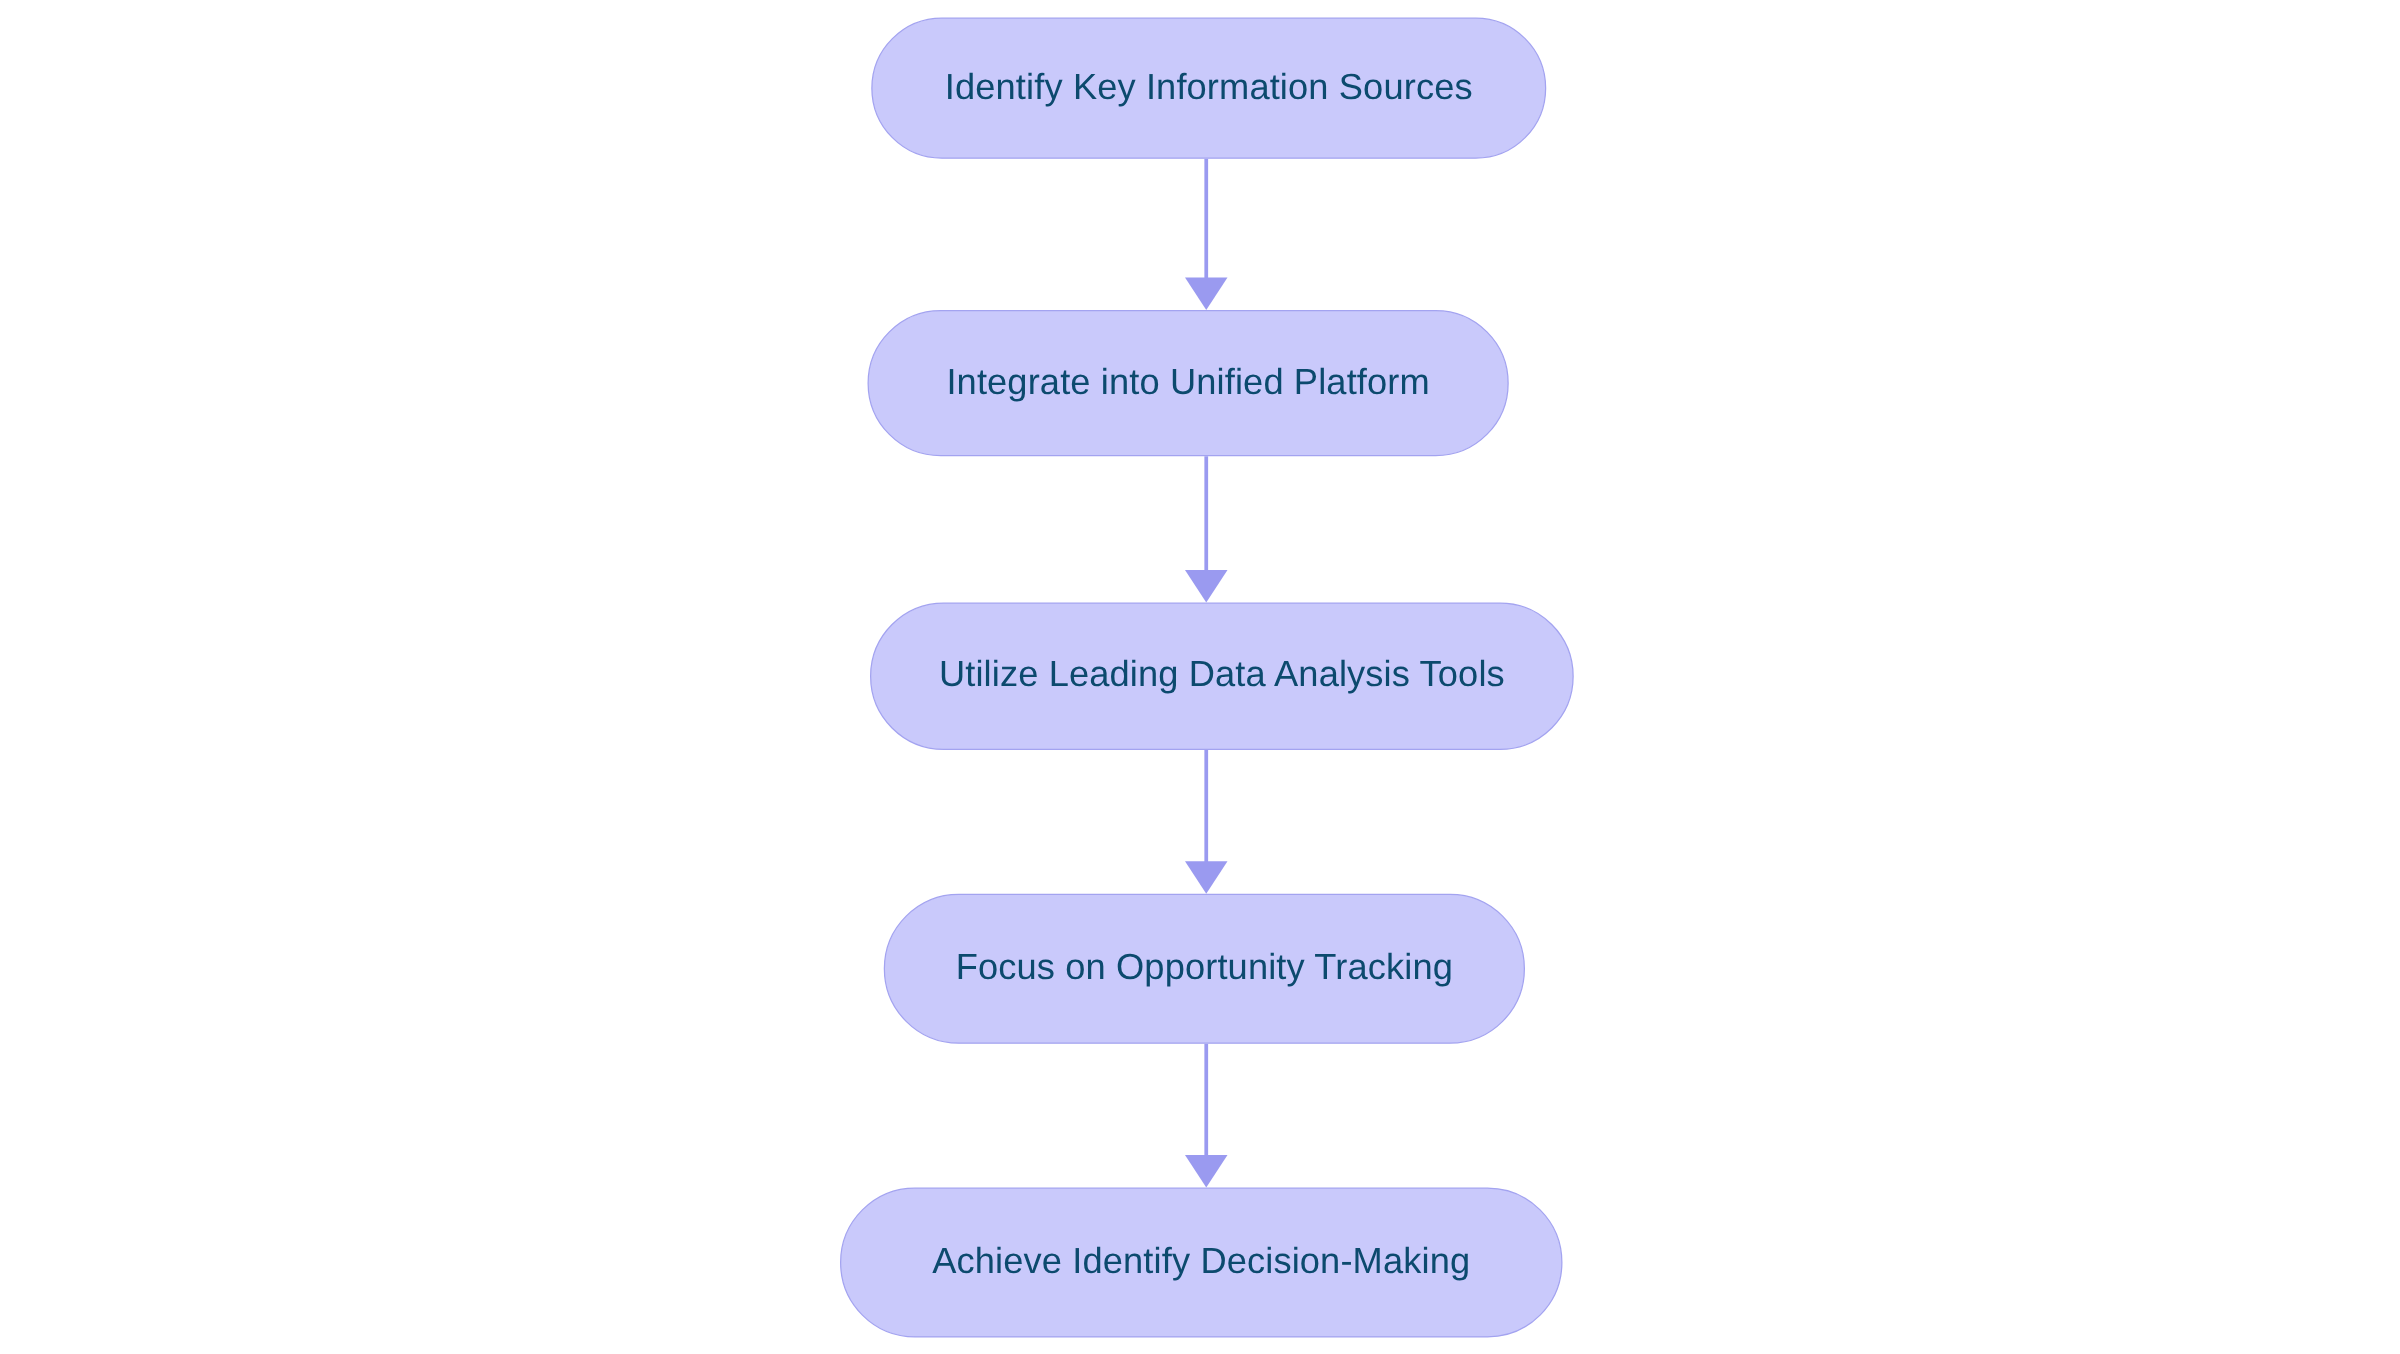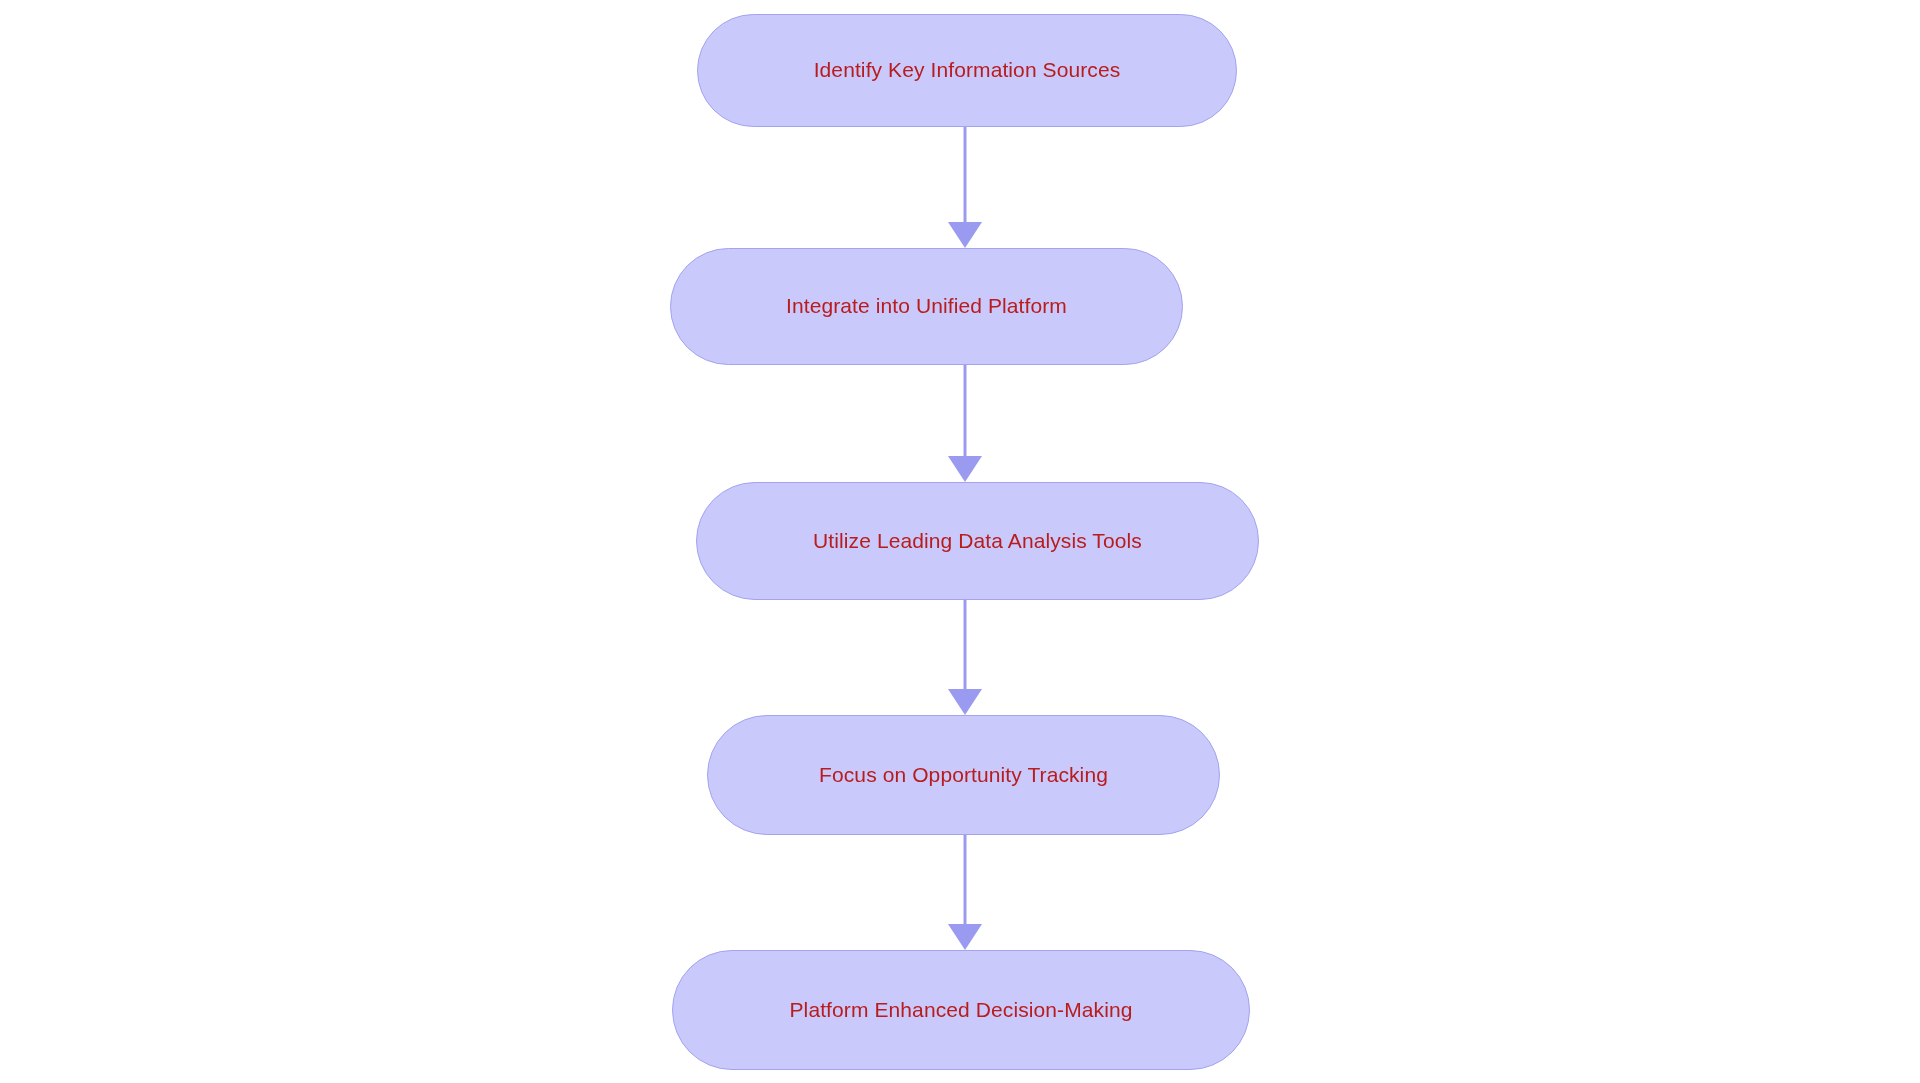--- a/index.html
+++ b/index.html
@@ -37,34 +37,34 @@
     display: flex;
     align-items: center;
     justify-content: center;
     background: #c9c9fb;
     border: 1.6px solid #a3a3f0;
     border-radius: 62px;
     text-align: center;
   }
 
   .flow-node .node-label {
-    color: #b91c1c;
+    color: #0c4a6e;
     font-family: "Liberation Sans", sans-serif;
-    font-size: 21px;
+    font-size: 29px;
     font-weight: 400;
     letter-spacing: 0.1px;
     line-height: 1.15;
     white-space: nowrap;
     user-select: none;
     text-align: center;
   }
 
   
   #node-1 { left: 697px; top: 14px;  width: 540px; height: 113px; }
-  #node-2 { left: 670px; top: 248px; width: 513px; height: 117px; }
+  #node-2 { left: 694px; top: 248px; width: 513px; height: 117px; }
   #node-3 { left: 696px; top: 482px; width: 563px; height: 118px; }
   #node-4 { left: 707px; top: 715px; width: 513px; height: 120px; }
   #node-5 { left: 672px; top: 950px; width: 578px; height: 120px; }
 </style>
 </head>
 <body>
 
 <div id="flow-canvas">
 
   <svg class="edge-layer" width="1920" height="1083" viewBox="0 0 1920 1083" xmlns="http://www.w3.org/2000/svg">
@@ -105,16 +105,16 @@
 
   <div class="flow-node" id="node-3">
     <span class="node-label">Utilize Leading Data Analysis Tools</span>
   </div>
 
   <div class="flow-node" id="node-4">
     <span class="node-label">Focus on Opportunity Tracking</span>
   </div>
 
   <div class="flow-node" id="node-5">
-    <span class="node-label">Platform Enhanced Decision-Making</span>
+    <span class="node-label">Achieve Identify Decision-Making</span>
   </div>
 
 </div>
 
 </body></html>

